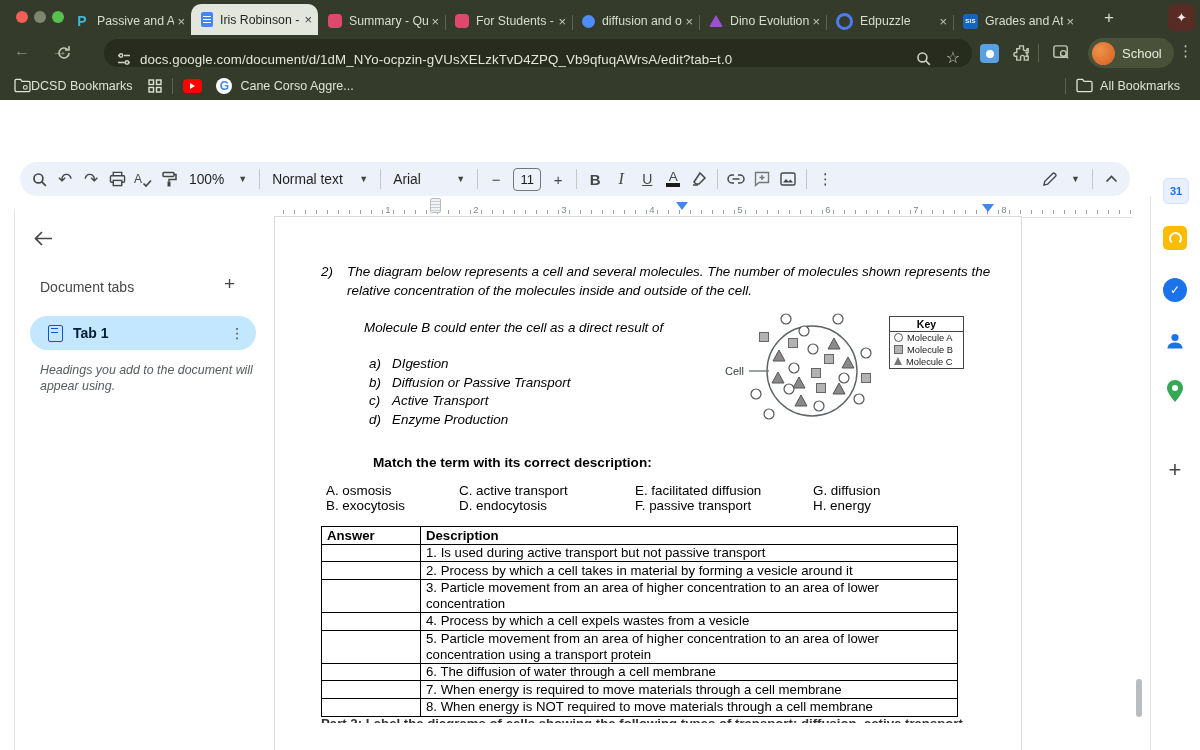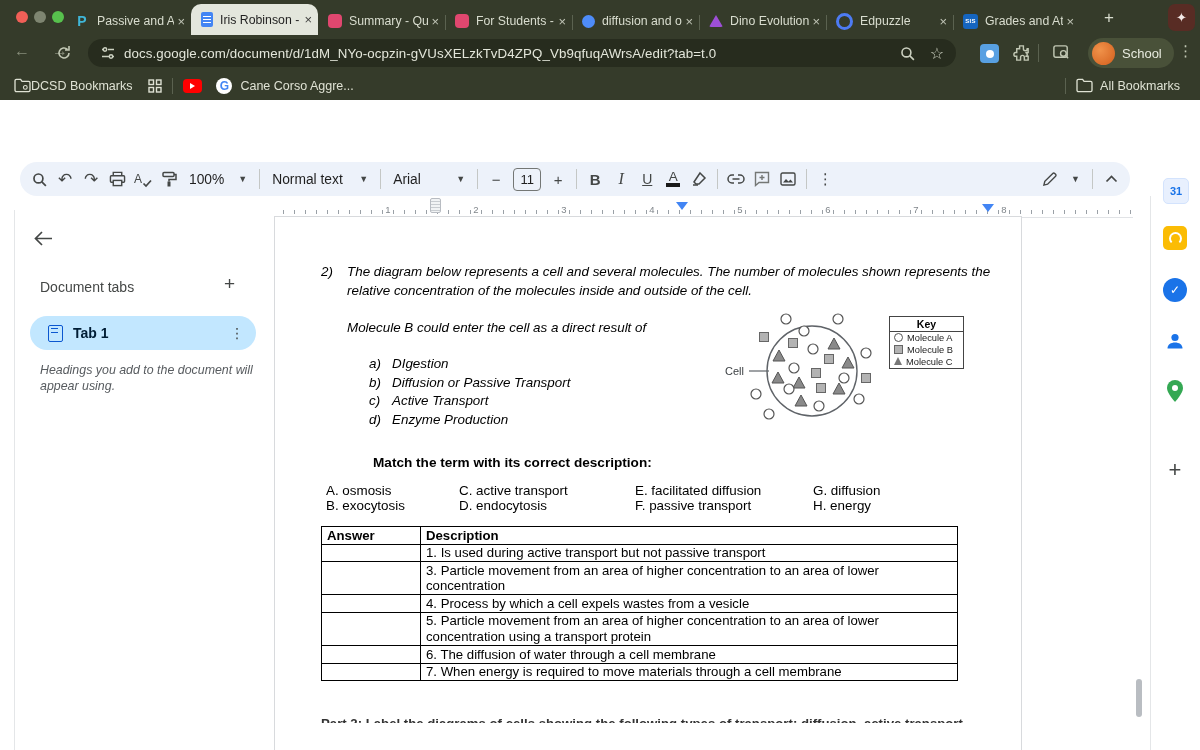--- a/index.html
+++ b/index.html
@@ -28,22 +28,22 @@
   .fav-flask{width:0;height:0;border-left:7px solid transparent;border-right:7px solid transparent;border-bottom:12px solid #9d4fd6;border-radius:2px}
   .fav-edpuzzle{width:11px;height:11px;border:3px solid #4d7bf3;border-radius:50%;background:transparent}
   .fav-sis{background:#1565c0;color:#fff;font-size:6px;width:15px;height:15px;letter-spacing:.2px}
   #newtab-btn{position:absolute;left:1104px;top:8px;color:#d9ddcf;font-size:17px}
   #sparkle-btn{position:absolute;left:1168px;top:4px;width:27px;height:27px;border-radius:7px;background:#582c24;
       color:#f3e9e7;display:flex;align-items:center;justify-content:center;font-size:13px}
 
   #addr-row{position:absolute;left:0;top:35px;width:1200px;height:36px}
   .nav-ic{position:absolute;top:7px;font-size:16px;color:#c2c8b4}
   .nav-ic.dim{color:#878d7a}
-  #url-pill{position:absolute;left:88px;top:4px;width:868px;height:28px;border-radius:14px;background:#272c1e;
-      display:flex;align-items:center;color:#e3e6da}
+  #url-pill{position:absolute;left:104px;top:4px;width:868px;height:28px;border-radius:14px;background:#272c1e;
+      display:flex;align-items:flex-end;color:#e3e6da}
   #url-text{font-size:13.3px;margin-left:8px;letter-spacing:.1px;white-space:nowrap}
   .pill-ic{color:#ccd1c1}
   #profile-pill{position:absolute;left:1088px;top:3px;height:30px;border-radius:15px;background:#495139;
       display:flex;align-items:center;padding:0 12px 0 4px;gap:7px}
   #profile-pill .avatar{width:23px;height:23px;border-radius:50%;background:radial-gradient(circle at 35% 35%,#f0924a,#d35f1d)}
   #profile-pill span{color:#e8ebdf;font-size:13px}
 
   #bookmarks-row{position:absolute;left:0;top:71px;width:1200px;height:29px;display:flex;align-items:center;
       color:#dfe2d4;font-size:12.5px}
   .bm-sep{width:1px;height:16px;background:#5b6250;margin:0 10px}
@@ -511,21 +511,21 @@
       <span class="doc-ic"></span>
       <span id="tab1-label">Tab 1</span>
       <span id="tab1-menu">⋮</span>
     </div>
     <div id="sidebar-hint">Headings you add to the document will appear using.</div>
   </div>
 
   <div id="page">
     <div class="q-row" style="left:46px;top:46px">2)</div>
     <div class="q-row" style="left:72px;top:46px;width:660px">The diagram below represents a cell and several molecules. The number of molecules shown represents the relative concentration of the molecules inside and outside of the cell.</div>
-    <div class="q-row" style="left:72px;top:102px">Molecule B could enter the cell as a direct result of</div>
+    <div class="q-row" style="left:89px;top:102px">Molecule B could enter the cell as a direct result of</div>
     <div id="options">
         <div class="q-row" style="left: 94px; top: 138px;">a)</div>
         <div class="q-row" style="left: 117px; top: 138px;">DIgestion</div>
         <div class="q-row" style="left: 94px; top: 156.7px;">b)</div>
         <div class="q-row" style="left: 117px; top: 156.7px;">Diffusion or Passive Transport</div>
         <div class="q-row" style="left: 94px; top: 175.4px;">c)</div>
         <div class="q-row" style="left: 117px; top: 175.4px;">Active Transport</div>
         <div class="q-row" style="left: 94px; top: 194.1px;">d)</div>
         <div class="q-row" style="left: 117px; top: 194.1px;">Enzyme Production</div>
       </div>
@@ -597,37 +597,45 @@
         <th>Description</th>
       </tr>
         </thead>
       <tbody id="desc-tbody">
           <tr>
             <td class="ans"></td>
             <td>1. Is used during active transport but not passive transport</td>
           </tr>
           <tr>
             <td class="ans"></td>
+            <td>2. Process by which a cell takes in material by forming a vesicle around it</td>
+          </tr>
+          <tr>
+            <td class="ans"></td>
             <td>3. Particle movement from an area of higher concentration to an area of lower concentration</td>
           </tr>
           <tr>
             <td class="ans"></td>
             <td>4. Process by which a cell expels wastes from a vesicle</td>
           </tr>
           <tr>
             <td class="ans"></td>
             <td>5. Particle movement from an area of higher concentration to an area of lower concentration using a transport protein</td>
           </tr>
           <tr>
             <td class="ans"></td>
             <td>6. The diffusion of water through a cell membrane</td>
           </tr>
           <tr>
             <td class="ans"></td>
             <td>7. When energy is required to move materials through a cell membrane</td>
+          </tr>
+          <tr>
+            <td class="ans"></td>
+            <td>8. When energy is NOT required to move materials through a cell membrane</td>
           </tr>
         </tbody>
     </table>
 
     <div id="clipped-line">Part 2: Label the diagrams of cells showing the following types of transport: diffusion, active transport, osmosis</div>
   </div>
 
   <div class="vline" style="left:1150px;top:0;height:554px"></div>
   <div id="doc-scroll-thumb"></div>
 

